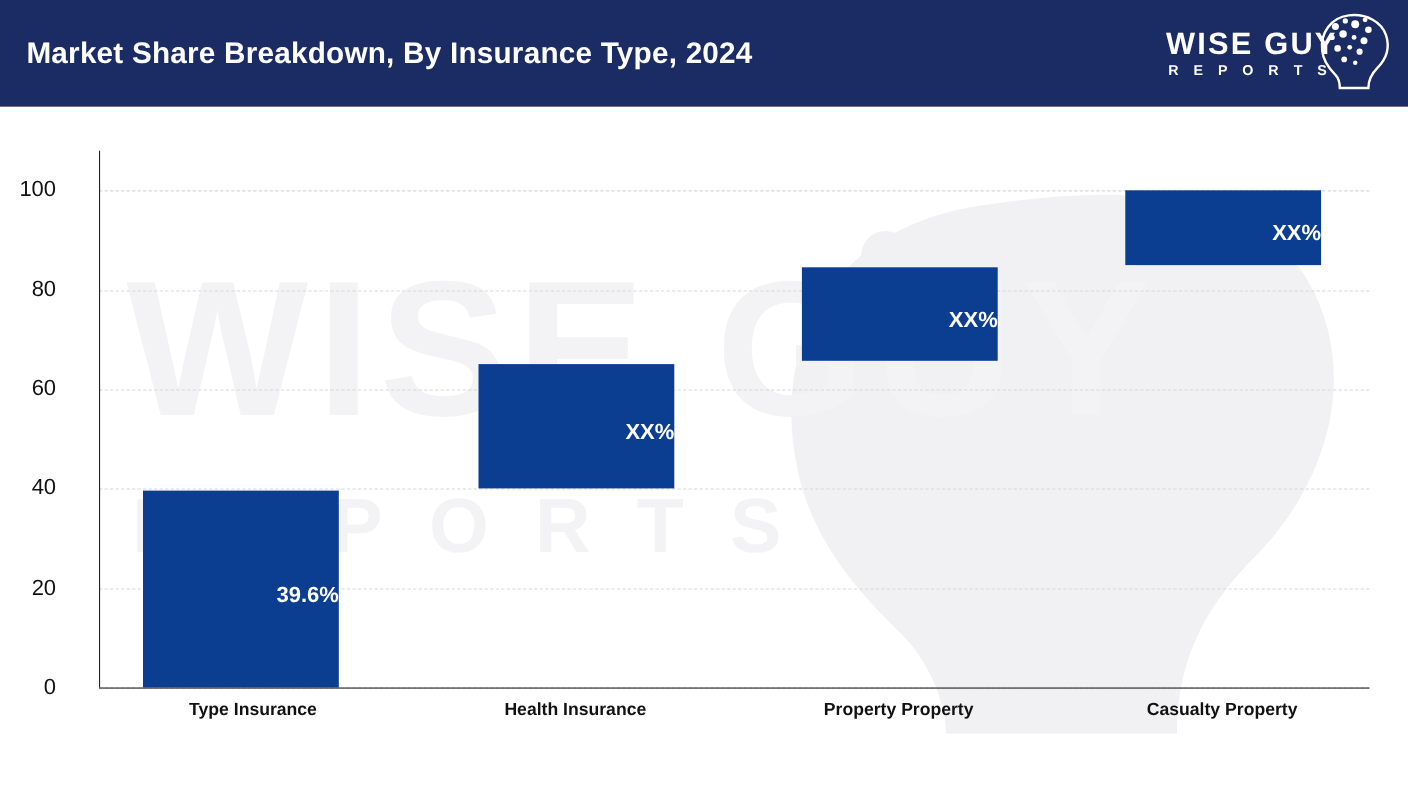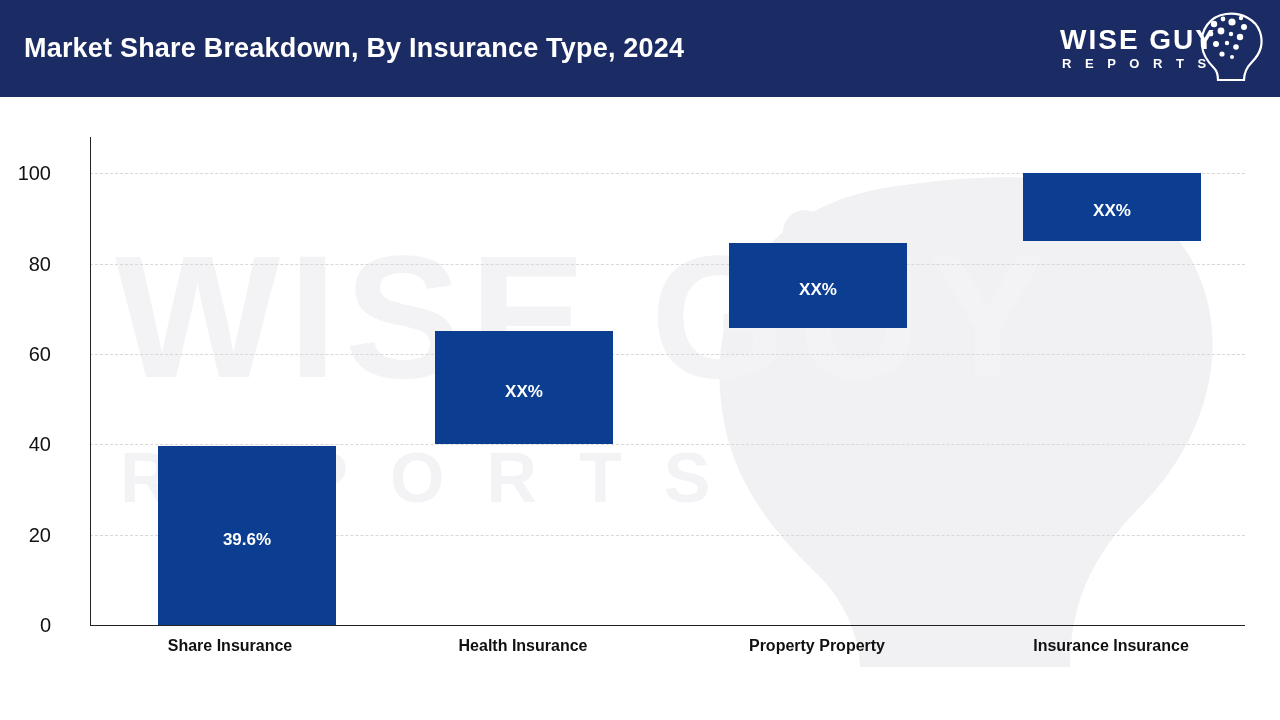--- a/index.html
+++ b/index.html
@@ -133,23 +133,23 @@
     transform: translateY(-50%);
     white-space: nowrap;
   }
   .bar {
     position: absolute;
     background: #0b3d91;
   }
   .bar-label {
     position: absolute;
     width: 100%;
-    text-align: center;
-    color: #ffffff;
-    font-size: 17px;
+    text-align: right;
+    color: #ffffff;
+    font-size: 20px;
     font-weight: bold;
     white-space: nowrap;
   }
   .cat-label {
     position: absolute;
     top: 500px;
     text-align: center;
     font-size: 16px;
     font-weight: bold;
     color: #111111;
@@ -225,36 +225,36 @@
       <div class="axis-y"></div>
       <div class="axis-x"></div>
 
       <div class="tick-label" style="top:488px;">0</div>
       <div class="tick-label" style="top:397.6px;">20</div>
       <div class="tick-label" style="top:307.3px;">40</div>
       <div class="tick-label" style="top:216.9px;">60</div>
       <div class="tick-label" style="top:126.5px;">80</div>
       <div class="tick-label" style="top:36.1px;">100</div>
 
-      <div class="bar" style="left:68px; width:178px; top:309.1px; height:178.9px;">
+      <div class="bar" style="left:40px; width:178px; top:309.1px; height:178.9px;">
         <div class="bar-label" style="top:84px;">39.6%</div>
       </div>
 
       <div class="bar" style="left:345px; width:178px; top:194.2px; height:113px;">
         <div class="bar-label" style="top:51px;">XX%</div>
       </div>
 
       <div class="bar" style="left:639px; width:178px; top:105.6px; height:85.8px;">
         <div class="bar-label" style="top:37px;">XX%</div>
       </div>
 
       <div class="bar" style="left:933px; width:178px; top:36.1px; height:67.8px;">
         <div class="bar-label" style="top:28px;">XX%</div>
       </div>
 
-      <div class="cat-label" style="left:20px; width:240px;">Share Insurance</div>
+      <div class="cat-label" style="left:20px; width:240px;">Type Insurance</div>
       <div class="cat-label" style="left:313px; width:240px;text-align:center;">Health Insurance</div>
       <div class="cat-label" style="left:607px; width:240px;">Property Property</div>
-      <div class="cat-label" style="left:901px; width:240px;">Insurance Insurance</div>
+      <div class="cat-label" style="left:901px; width:240px;">Casualty Property</div>
 
     </div>
   </div>
 </div>
 
 </body></html>

